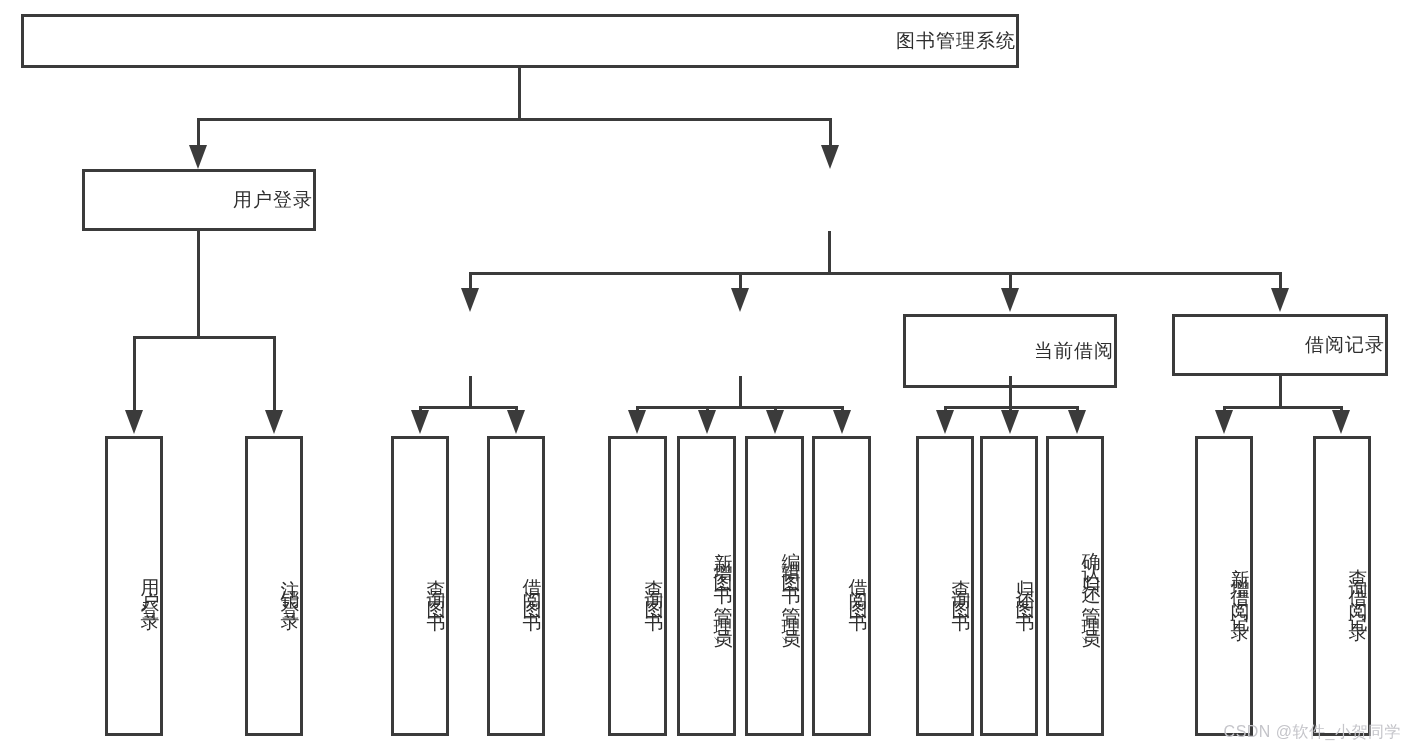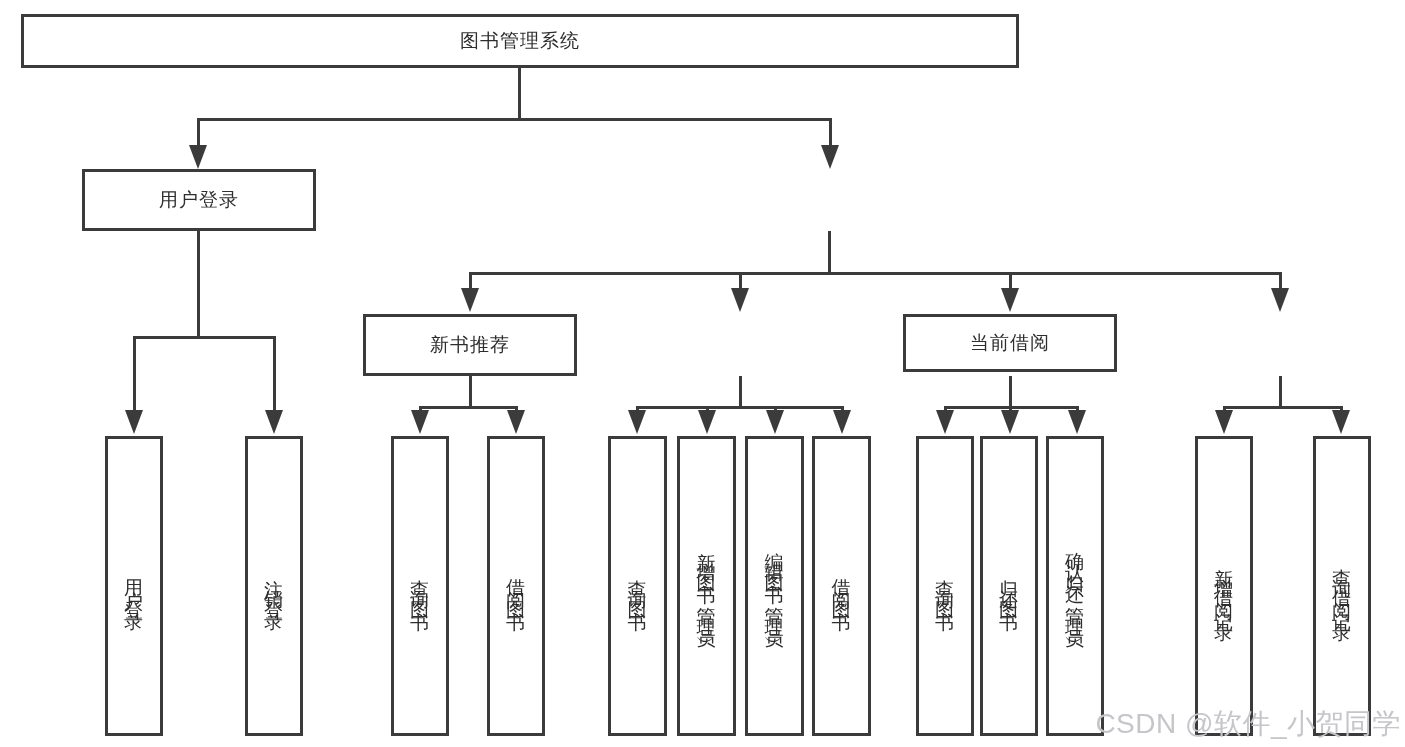--- a/index.html
+++ b/index.html
@@ -14,21 +14,21 @@
     position:relative;
     width:1405px;height:747px;
     background:var(--bg);
     overflow:hidden;
   }
   .node{
     position:absolute;
     box-sizing:border-box;
     border:3px solid var(--line);
     background:#fff;
-    display:flex;align-items:center;justify-content:center;
+    display:flex;align-items:center;justify-content:flex-end;
     font-size:19px;color:var(--text);
     letter-spacing:1px;
     white-space:nowrap;
   }
   .leaf .vtext{
     writing-mode:vertical-rl;
     text-orientation:mixed;
     letter-spacing:11px;
     line-height:1;
     white-space:nowrap;
@@ -37,44 +37,44 @@
   .hl{position:absolute;height:3px;background:var(--line);}
   .ah{
     position:absolute;width:0;height:0;
     border-left:9px solid transparent;
     border-right:9px solid transparent;
     border-top:24px solid var(--line);
   }
   .watermark{
     position:absolute;
     right:4px;bottom:4px;
-    font-size:28px;
+    font-size:16px;
     color:var(--wm);
     z-index:9;
     letter-spacing:0.5px;
   }
 </style>
 </head>
 <body>
 
 <div id="canvas">
 
   <div class="node" style="left:21px;top:14px;width:998px;height:54px">
     <span>图书管理系统</span>
   </div>
 
   <div class="node" style="left:82px;top:169px;width:234px;height:62px">
     <span>用户登录</span>
   </div>
 
-  <div class="node" style="left:363px;top:314px;width:214px;height:62px">
-    <span>新书推荐</span>
+  <div class="node" style="left:903px;top:314px;width:214px;height:74px">
+    <span>当前借阅</span>
   </div>
-  <div class="node" style="left:903px;top:314px;width:214px;height:58px">
-    <span>当前借阅</span>
+  <div class="node" style="left:1172px;top:314px;width:216px;height:62px">
+    <span>借阅记录</span>
   </div>
 
   <div class="node leaf" style="left:105px;top:436px;width:58px;height:300px">
     <span class="vtext">用户登录</span>
   </div>
   <div class="node leaf" style="left:245px;top:436px;width:58px;height:300px">
     <span class="vtext">注销登录</span>
   </div>
 
   <div class="node leaf" style="left:391px;top:436px;width:58px;height:300px">

